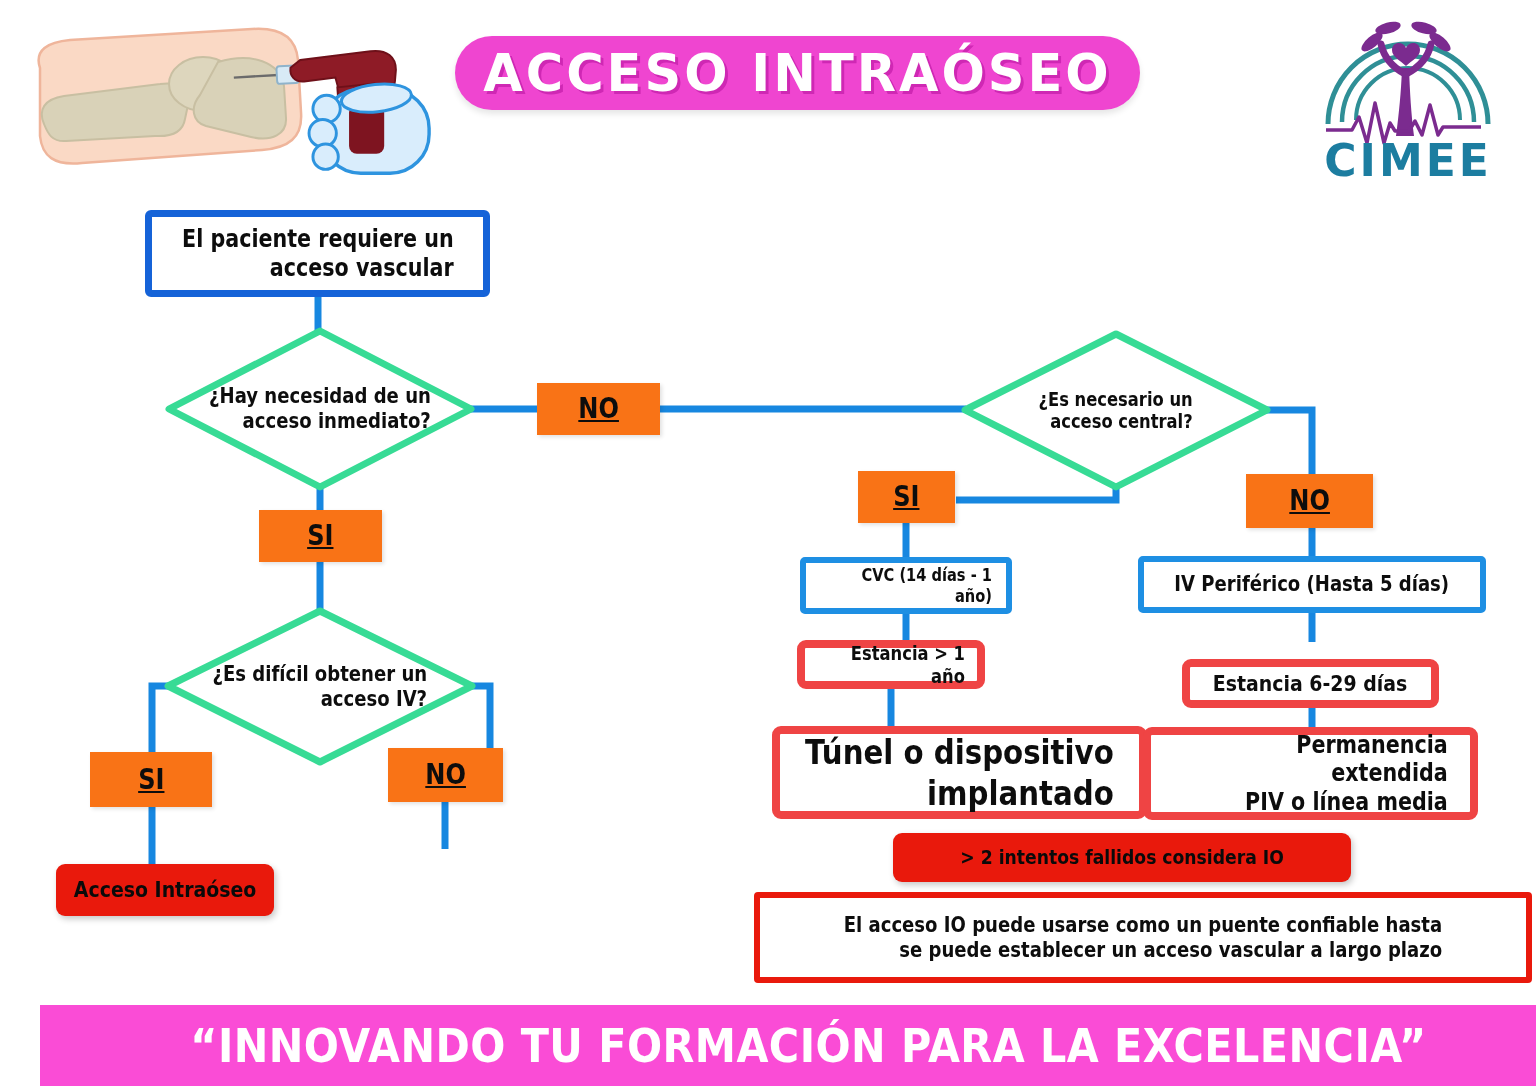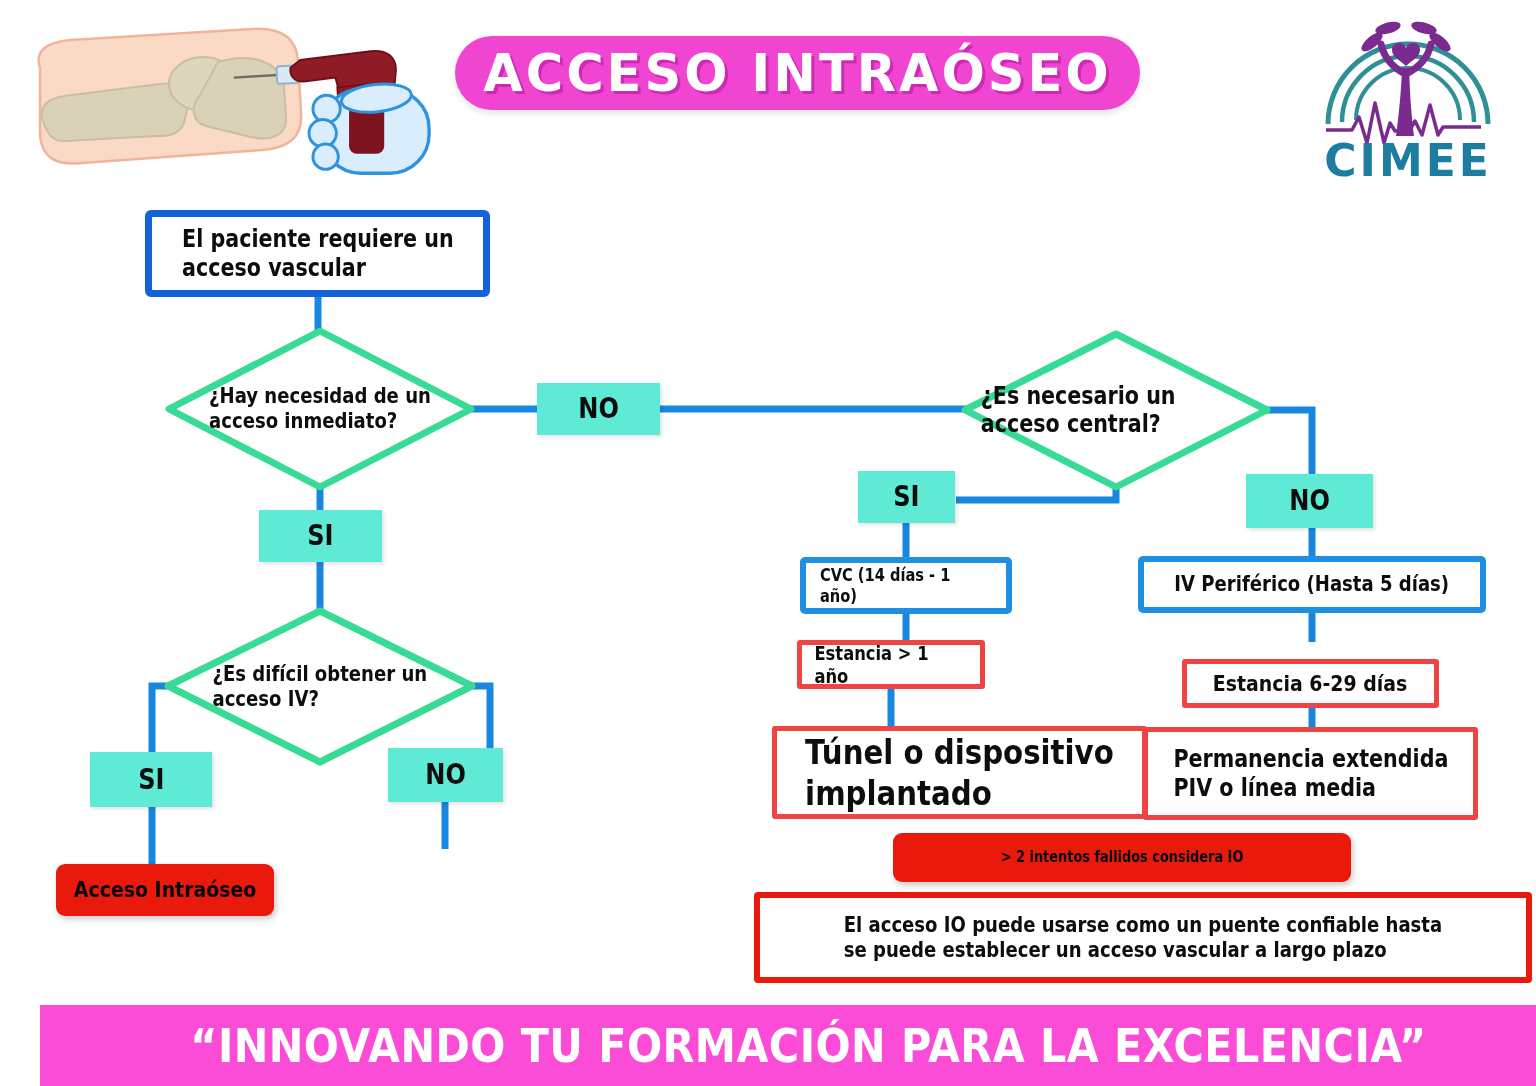--- a/index.html
+++ b/index.html
@@ -17,30 +17,31 @@
   }
   .title-banner .ttl{
     color:#ffffff; font-weight:bold; font-size:51px; letter-spacing:3px;
     text-shadow:3px 3px 0 #cf28b4; white-space:nowrap;
   }
   
   svg.flow{position:absolute; left:0; top:0; z-index:0;}
   .node{
     position:absolute; z-index:2; box-sizing:border-box;
     display:flex; align-items:center; justify-content:center;
-    font-weight:bold; text-align:left; background:#ffffff;
+    font-weight:bold; text-align:right; background:#ffffff;
   }
   .txt{white-space:pre-line; line-height:1.18; transform:scaleX(0.86); transform-origin:center; display:block;}
   .proc-deep  {border:7px solid #1563d8; border-radius:6px;}
   .proc-bright{border:6px solid #1e8fe3; border-radius:5px;}
-  .proc-sky   {border:5px solid #ef4444; border-radius:3px;}
+  .proc-sky   {border:8px solid #ef4444; border-radius:9px;}
   .proc-redbd {border:6px solid #e9190c; border-radius:4px;}
   .label-box{
-    background:#5eead4; border:none;
+    background:#f97316; border:none;
     box-shadow:2px 2px 4px rgba(0,0,0,0.12);
+    text-decoration:underline;
   }
   .end-red{
     background:#e9190c; border-radius:9px; color:#0a0a0a;
     box-shadow:2px 3px 6px rgba(0,0,0,0.22);
   }
   .dlabel{background:transparent; z-index:2;}
   
   .footer-banner{
     position:absolute; left:0; top:1005px; width:1536px; height:81px;
     background:#fa4cd6; display:flex; align-items:center; justify-content:center; z-index:3;margin-left:40px;
@@ -124,21 +125,21 @@
 
   <div class="node proc-deep" style="left:145px;top:210px;width:345px;height:87px;font-size:24px;">
     <div class="txt">El paciente requiere un
 acceso vascular</div>
   </div>
 
   <div class="node dlabel" style="left:190px;top:380px;width:260px;height:58px;font-size:21px;">
     <div class="txt">¿Hay necesidad de un
 acceso inmediato?</div>
   </div>
-  <div class="node dlabel" style="left:948px;top:382px;width:260px;height:56px;font-size:24px;">
+  <div class="node dlabel" style="left:986px;top:382px;width:260px;height:56px;font-size:19px;">
     <div class="txt">¿Es necesario un
 acceso central?</div>
   </div>
   <div class="node dlabel" style="left:185px;top:658px;width:270px;height:58px;font-size:21px;">
     <div class="txt">¿Es difícil obtener un
 acceso IV?</div>
   </div>
 
   <div class="node label-box" style="left:537px;top:383px;width:123px;height:52px;font-size:28px;">
     <div class="txt">NO</div>
@@ -178,21 +179,21 @@
     <div class="txt">IV Periférico (Hasta 5 días)</div>
   </div>
   <div class="node proc-sky" style="left:1182px;top:659px;width:257px;height:49px;font-size:22px;">
     <div class="txt">Estancia 6-29 días</div>
   </div>
   <div class="node proc-sky" style="left:1143px;top:727px;width:335px;height:93px;font-size:24px;">
     <div class="txt">Permanencia extendida
 PIV o línea media</div>
   </div>
 
-  <div class="node end-red" style="left:893px;top:833px;width:458px;height:49px;font-size:15px;">
+  <div class="node end-red" style="left:893px;top:833px;width:458px;height:49px;font-size:20px;">
     <div class="txt">&gt; 2 intentos fallidos considera IO</div>
   </div>
   <div class="node proc-redbd" style="left:754px;top:892px;width:778px;height:91px;font-size:21px;">
     <div class="txt">El acceso IO puede usarse como un puente confiable hasta
 se puede establecer un acceso vascular a largo plazo</div>
   </div>
 
   <div class="footer-banner">
     <span class="slogan">“INNOVANDO TU FORMACIÓN PARA LA EXCELENCIA”</span>
   </div>

